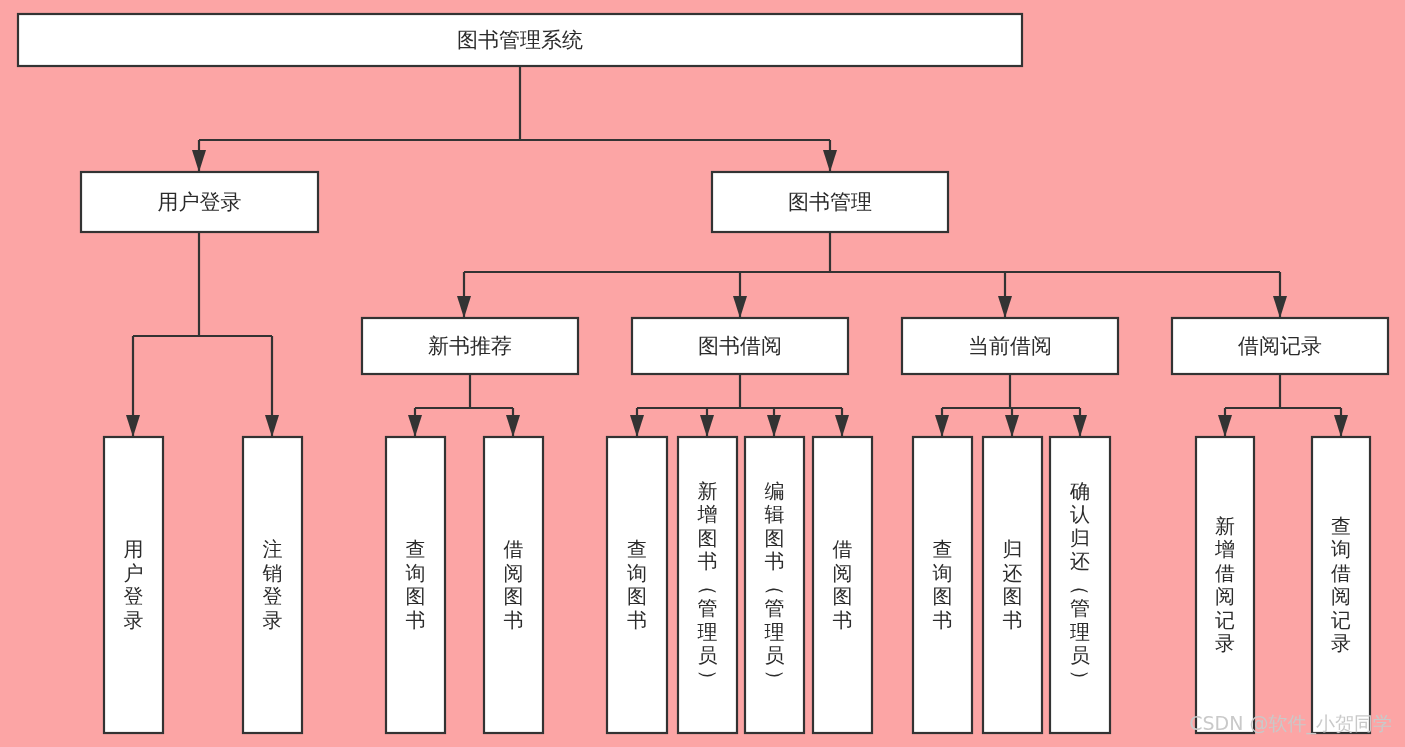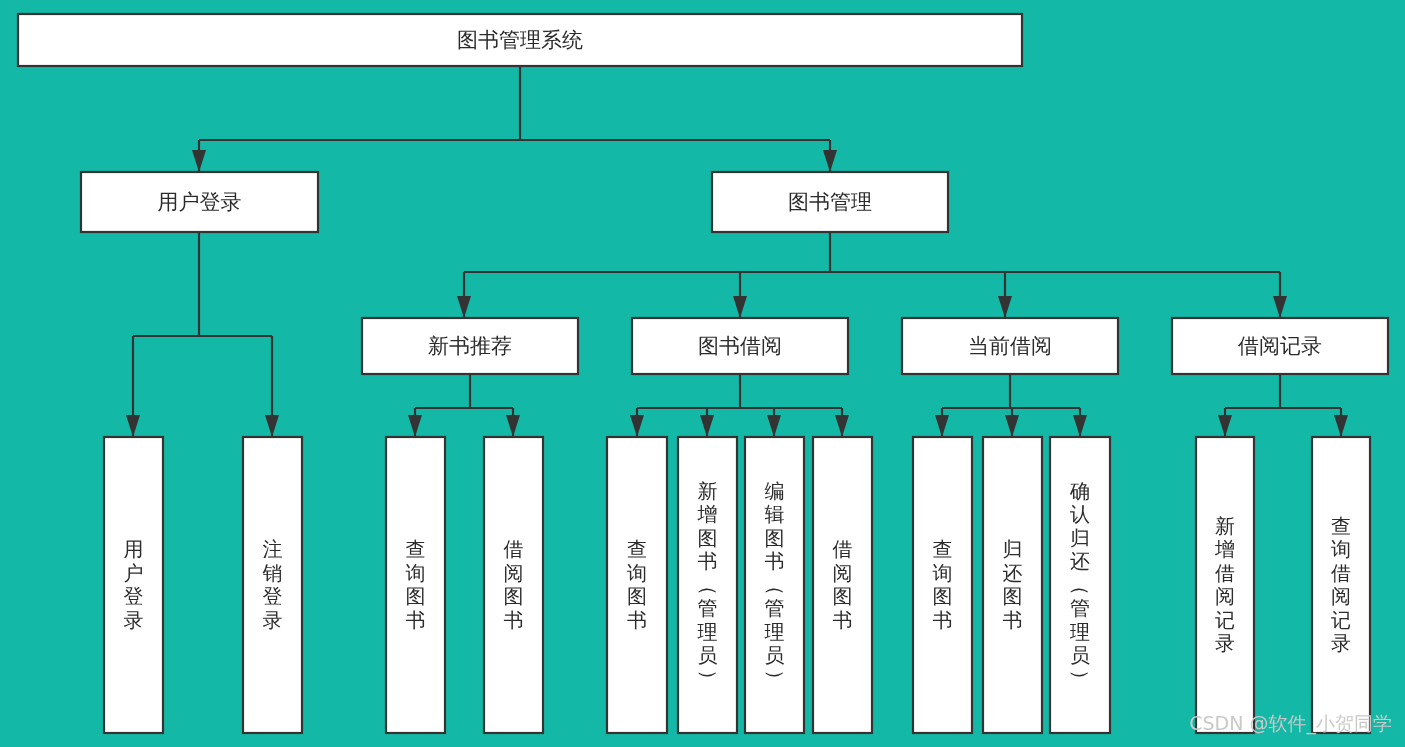--- a/index.html
+++ b/index.html
@@ -11,21 +11,21 @@
   body {
     width: 1405px;
     height: 747px;
     font-family: "DejaVu Sans", "Liberation Sans", sans-serif;
     overflow: hidden;
   }
   #diagram-root {
     position: relative;
     width: 1405px;
     height: 747px;
-    background: #14b8a6;
+    background: #fca5a5;
   }
   svg.diagram-canvas {
     position: absolute;
     left: 0;
     top: 0;
     width: 1405px;
     height: 747px;
     display: block;
   }
   .node-box {

